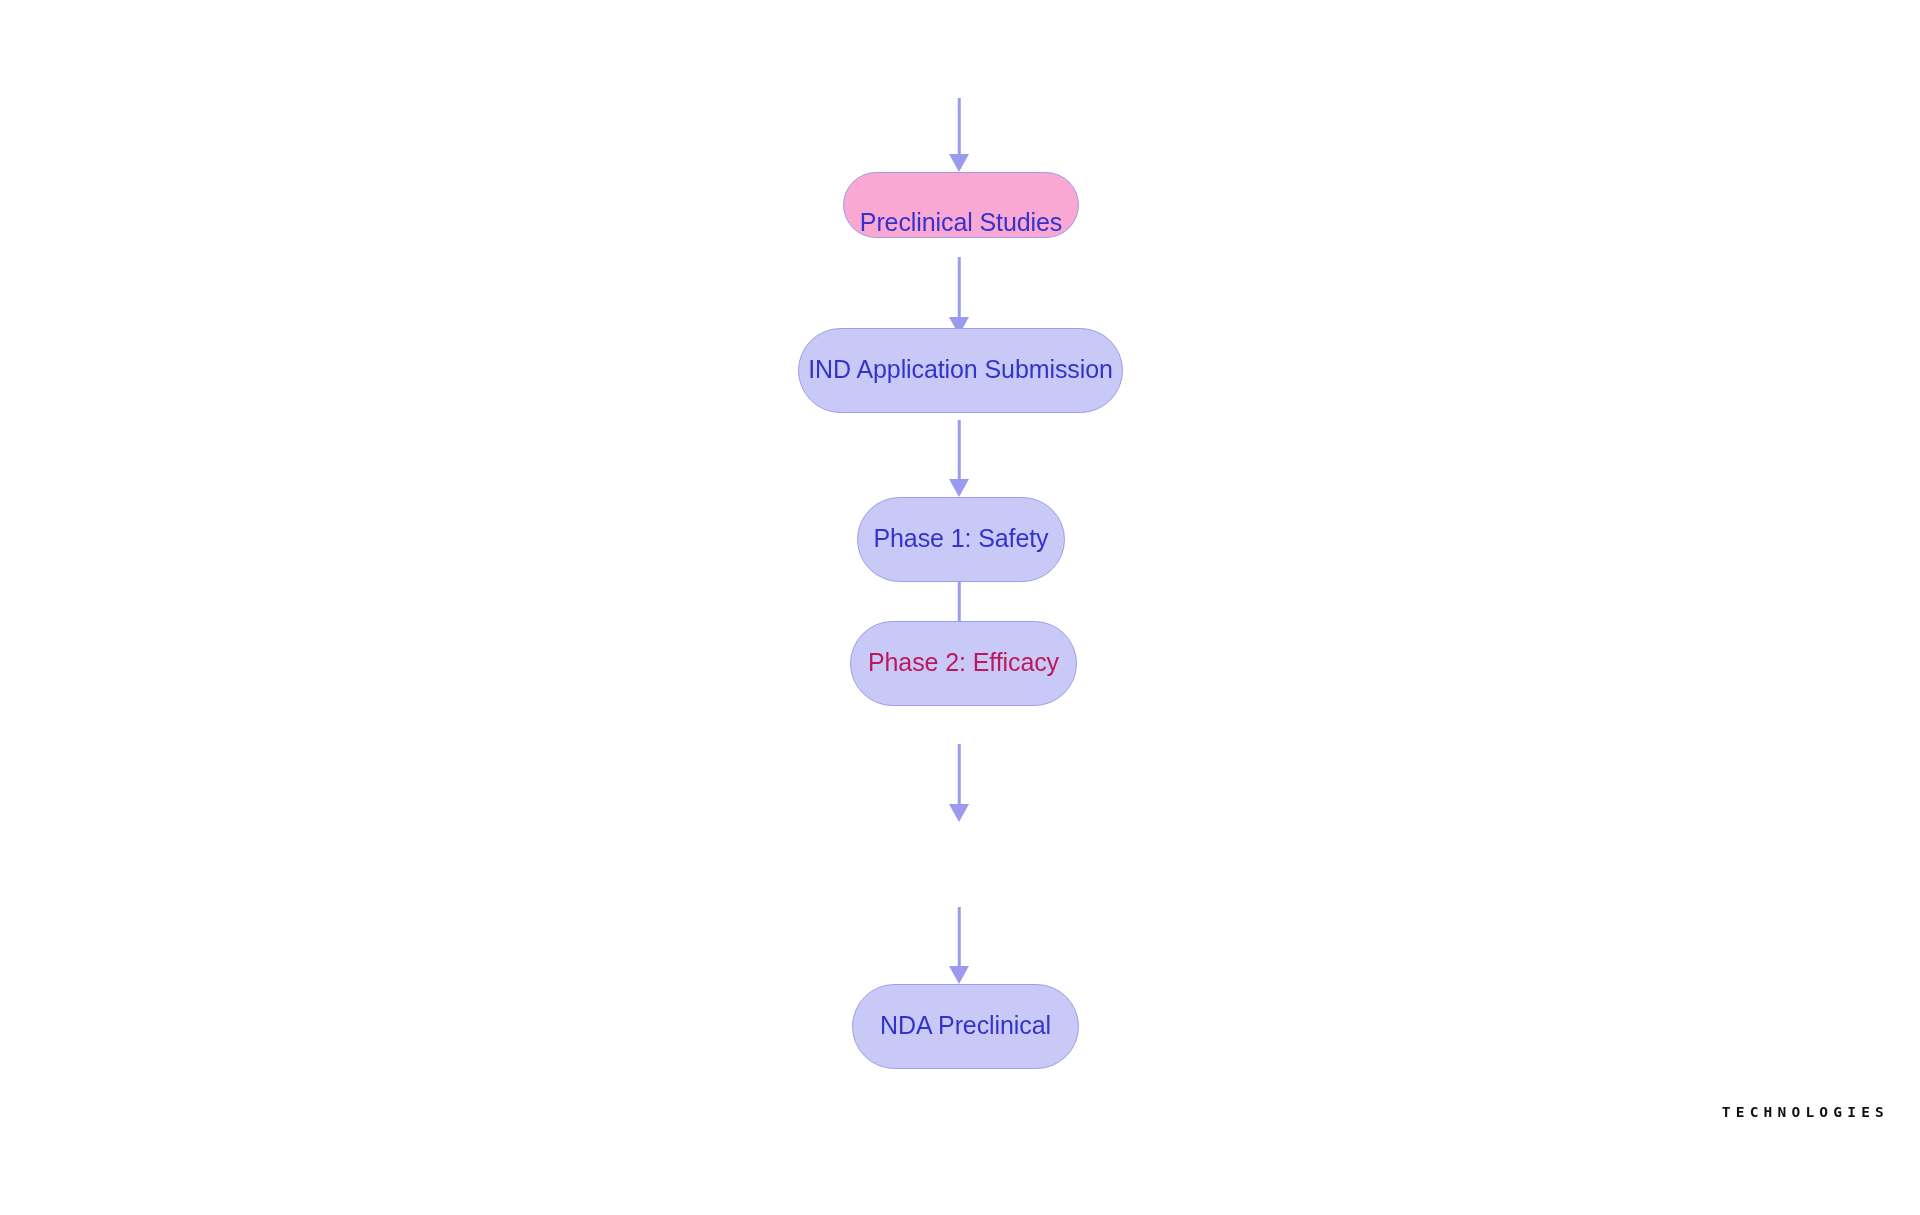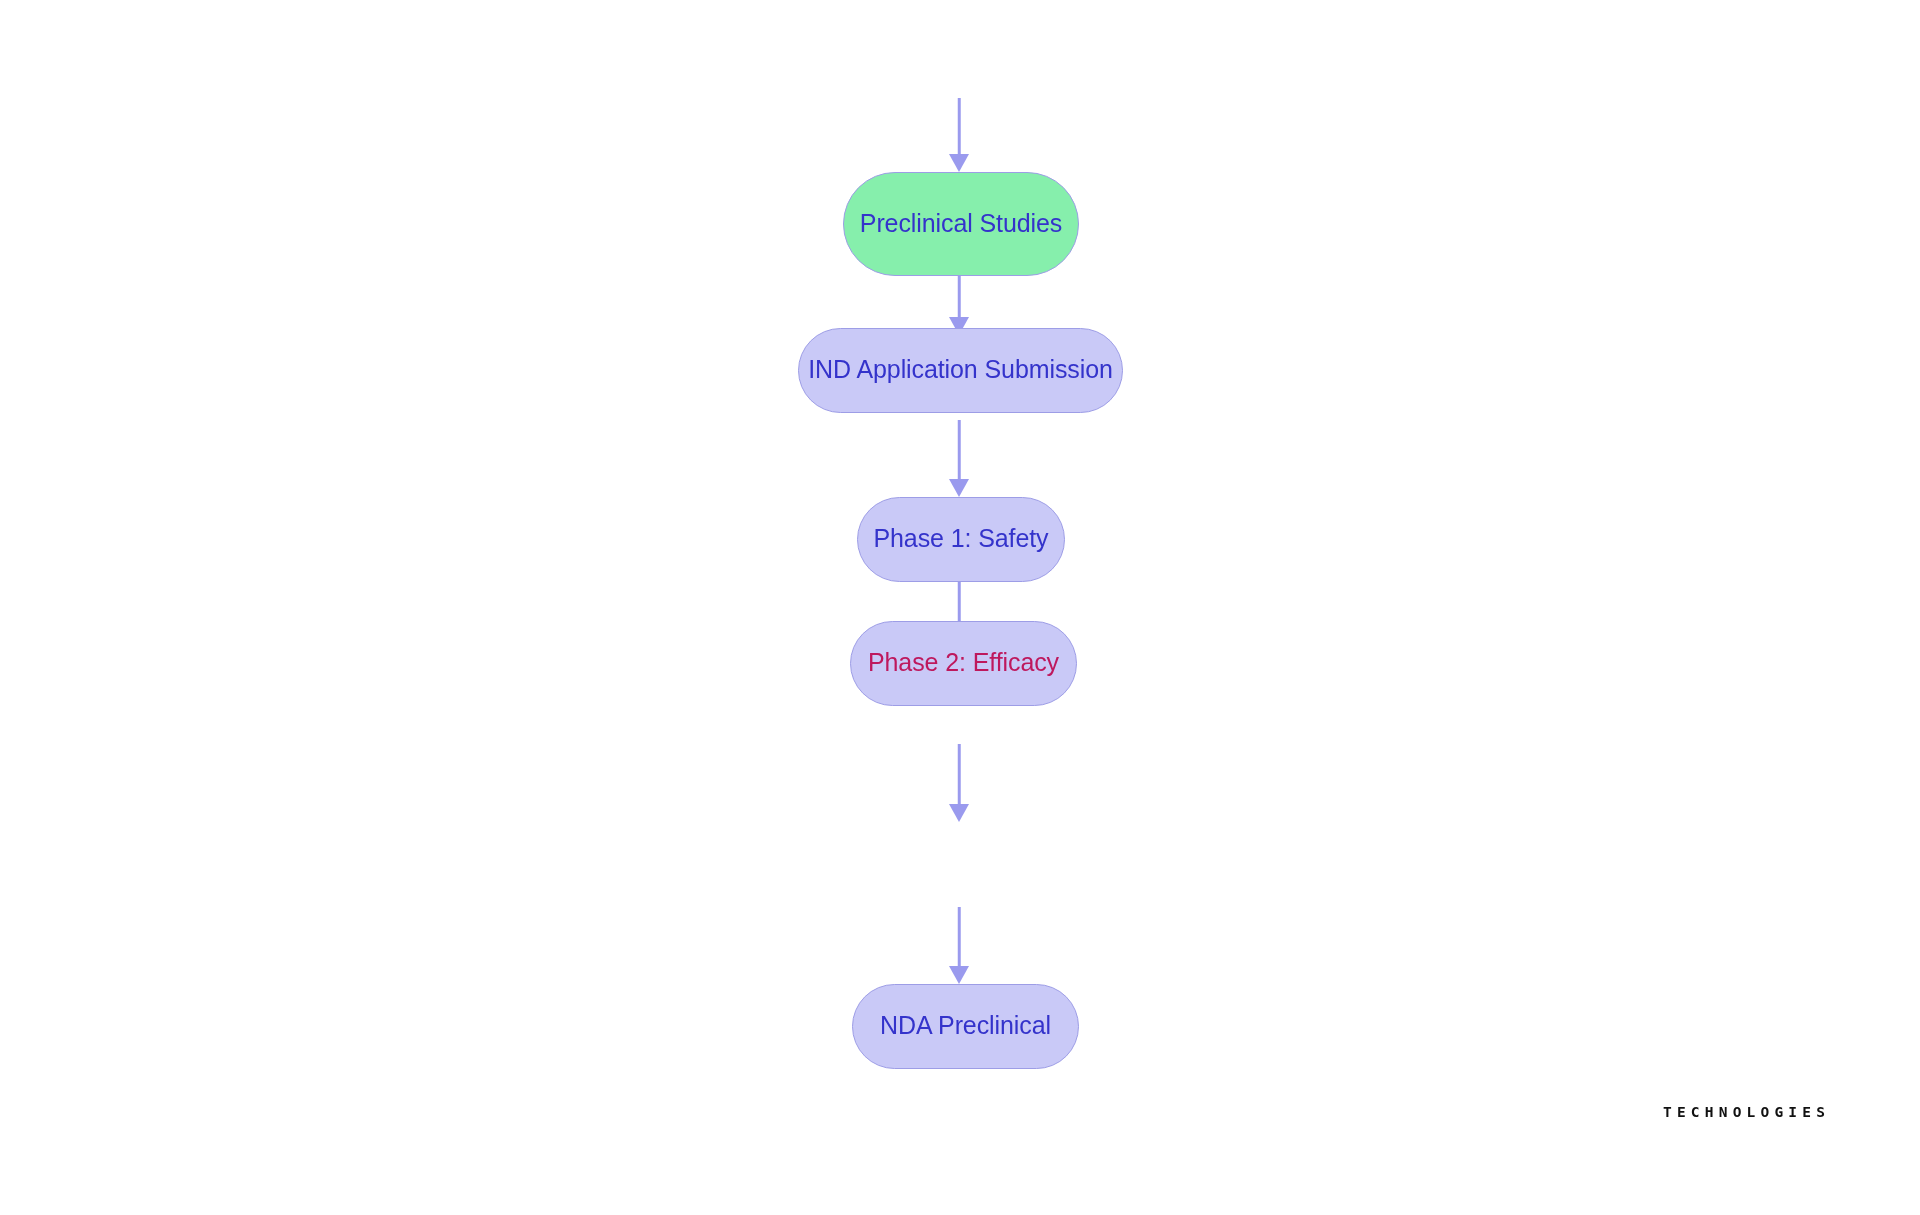--- a/index.html
+++ b/index.html
@@ -82,21 +82,21 @@
   #brand-logo .wordmark {
     position: relative;
     height: 58px;
     display: block;
   }
   #brand-logo .wordmark svg {
     display: block;
   }
   #brand-logo .tagline {
     display: block;
-    text-align: left;
+    text-align: right;
     padding-right: 4px;
     margin-top: -4px;
     font-family: "DejaVu Sans Mono", "Liberation Mono", monospace;
     font-size: 14.5px;
     font-weight: 700;
     letter-spacing: 5.2px;
     color: #111111;
   }
 </style>
 </head>
@@ -112,21 +112,21 @@
     <div class="connector-line" style="top: 420px; height: 59px; background: rgb(154, 154, 238);"></div>
     <div class="connector-arrow" style="top: 479px; border-top-color: rgb(154, 154, 238);"></div>
     <div class="connector-line" style="top: 582px; height: 59px; background: rgb(154, 154, 238);"></div>
     <div class="connector-arrow" style="top: 641px; border-top-color: rgb(154, 154, 238);"></div>
     <div class="connector-line" style="top: 744px; height: 60px; background: rgb(154, 154, 238);"></div>
     <div class="connector-arrow" style="top: 804px; border-top-color: rgb(154, 154, 238);"></div>
     <div class="connector-line" style="top: 907px; height: 59px; background: rgb(154, 154, 238);"></div>
     <div class="connector-arrow" style="top: 966px; border-top-color: rgb(154, 154, 238);"></div>
   </div>
 
-  <div class="flow-node" style="left: 843px; top: 172px; width: 236px; height: 104px; background: #86efac; border-color: rgb(157, 157, 230); color: rgb(52, 51, 203);">
+  <div class="flow-node" style="left: 843px; top: 172px; width: 236px; height: 66px; background: #f9a8d4; border-color: rgb(157, 157, 230); color: rgb(52, 51, 203); align-items: flex-end;">
     <span class="node-label">Preclinical Studies</span>
   </div>
   <div class="flow-node" style="left: 798px; top: 328px; width: 325px; height: 85px; background: rgb(201, 201, 247); border-color: rgb(157, 157, 230); color: rgb(52, 51, 203);">
     <span class="node-label">IND Application Submission</span>
   </div>
   <div class="flow-node" style="left: 857px; top: 497px; width: 208px; height: 85px; background: rgb(201, 201, 247); border-color: rgb(157, 157, 230); color: rgb(52, 51, 203);">
     <span class="node-label">Phase 1: Safety</span>
   </div>
   <div class="flow-node" style="left: 850px; top: 621px; width: 227px; height: 85px; background: rgb(201, 201, 247); border-color: rgb(157, 157, 230); color: #be185d;">
     <span class="node-label">Phase 2: Efficacy</span>

